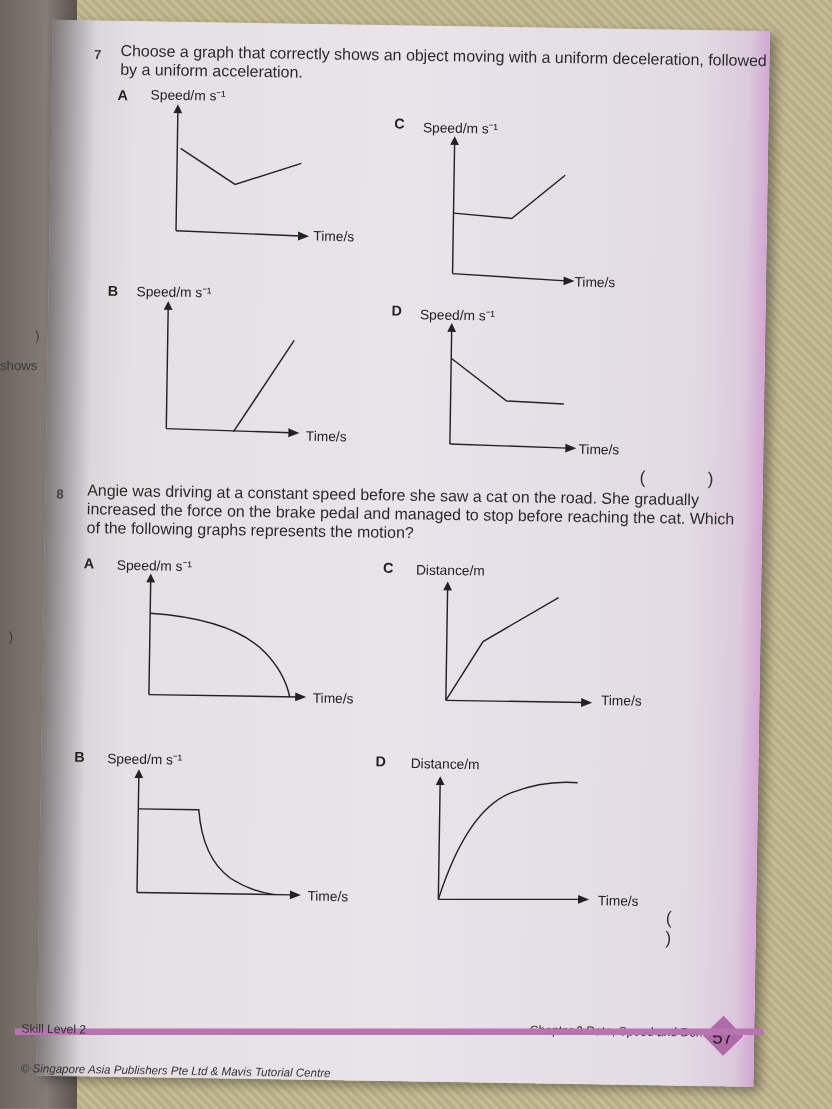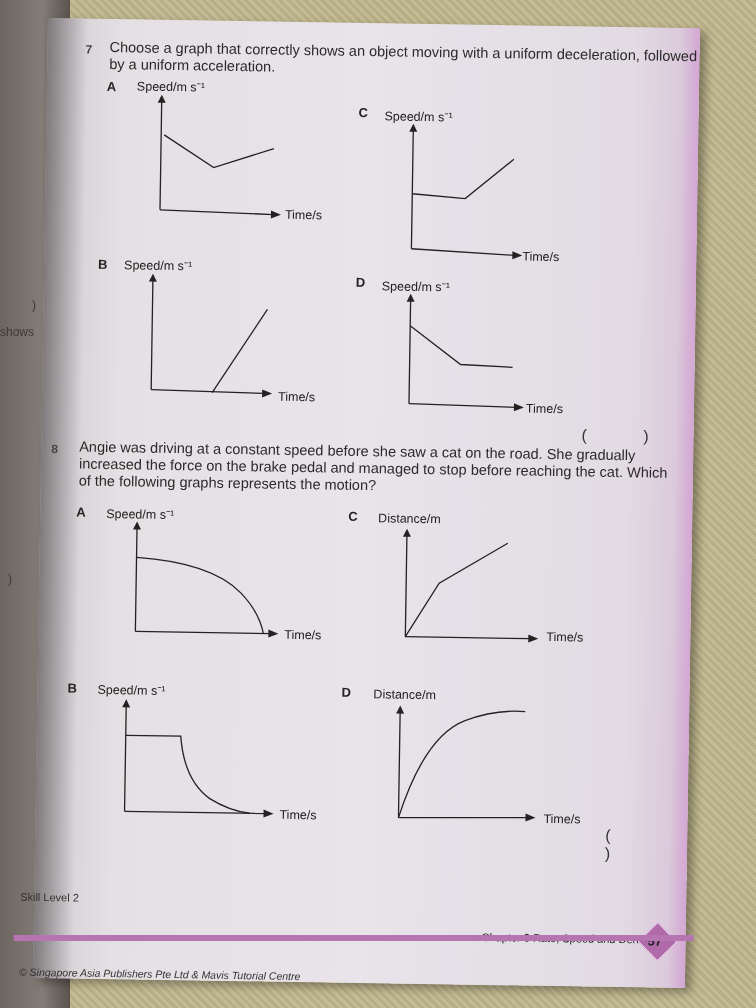--- a/index.html
+++ b/index.html
@@ -43,21 +43,21 @@
   .bracket { position:absolute; font-size:16px; color:#333; letter-spacing:26px; }
   .footer-line {
     position:absolute; left:-20px; top:912px; width:680px; height:6px;
     background:#b675b0; transform: rotate(-0.9deg);
   }
   .chapter { position:absolute; font-size:11px; color:#222; }
   .pagebadge {
     position:absolute; width:26px; height:26px; background:#b06aa9;
     transform: rotate(45deg); border:1px solid #f0d8f0;
   }
-  .pagenum { position:absolute; font-size:13px; font-weight:bold; color:#222; }
+  .pagenum { position:absolute; font-size:17px; font-weight:normal; color:#222; }
   .skill { position:absolute; font-size:11px; color:#333; }
   .copyright { position:absolute; font-size:10.5px; font-style:italic; color:#333; }
 </style>
 </head>
 <body>
 
 <div class="carpet"></div>
 
 <div class="left-page">
   <span class="ghost" style="left:0;top:325px;">shows</span>
@@ -188,15 +188,15 @@
     </svg>
   </div>
   <span class="axis-label" style="left:508px;top:786px;">Time/s</span>
 
   <span class="bracket" style="left:570px;top:800px;">( )</span>
 
   <span class="chapter" style="left:448px;top:906px;">Chapter 3  Rate, Speed and Density</span>
   <div class="pagebadge" style="left:610px;top:900px;"></div>
   <span class="pagenum" style="left:614px;top:906px;">57</span>
   <div class="footer-line"></div>
-  <span class="skill" style="left:-14px;top:873px;text-align:center;">Skill Level 2</span>
+  <span class="skill" style="left:-14px;top:912px;text-align:center;">Skill Level 2</span>
   <span class="copyright" style="left:-14px;top:948px;">© Singapore Asia Publishers Pte Ltd &amp; Mavis Tutorial Centre</span>
 </div>
 
 </body></html>

